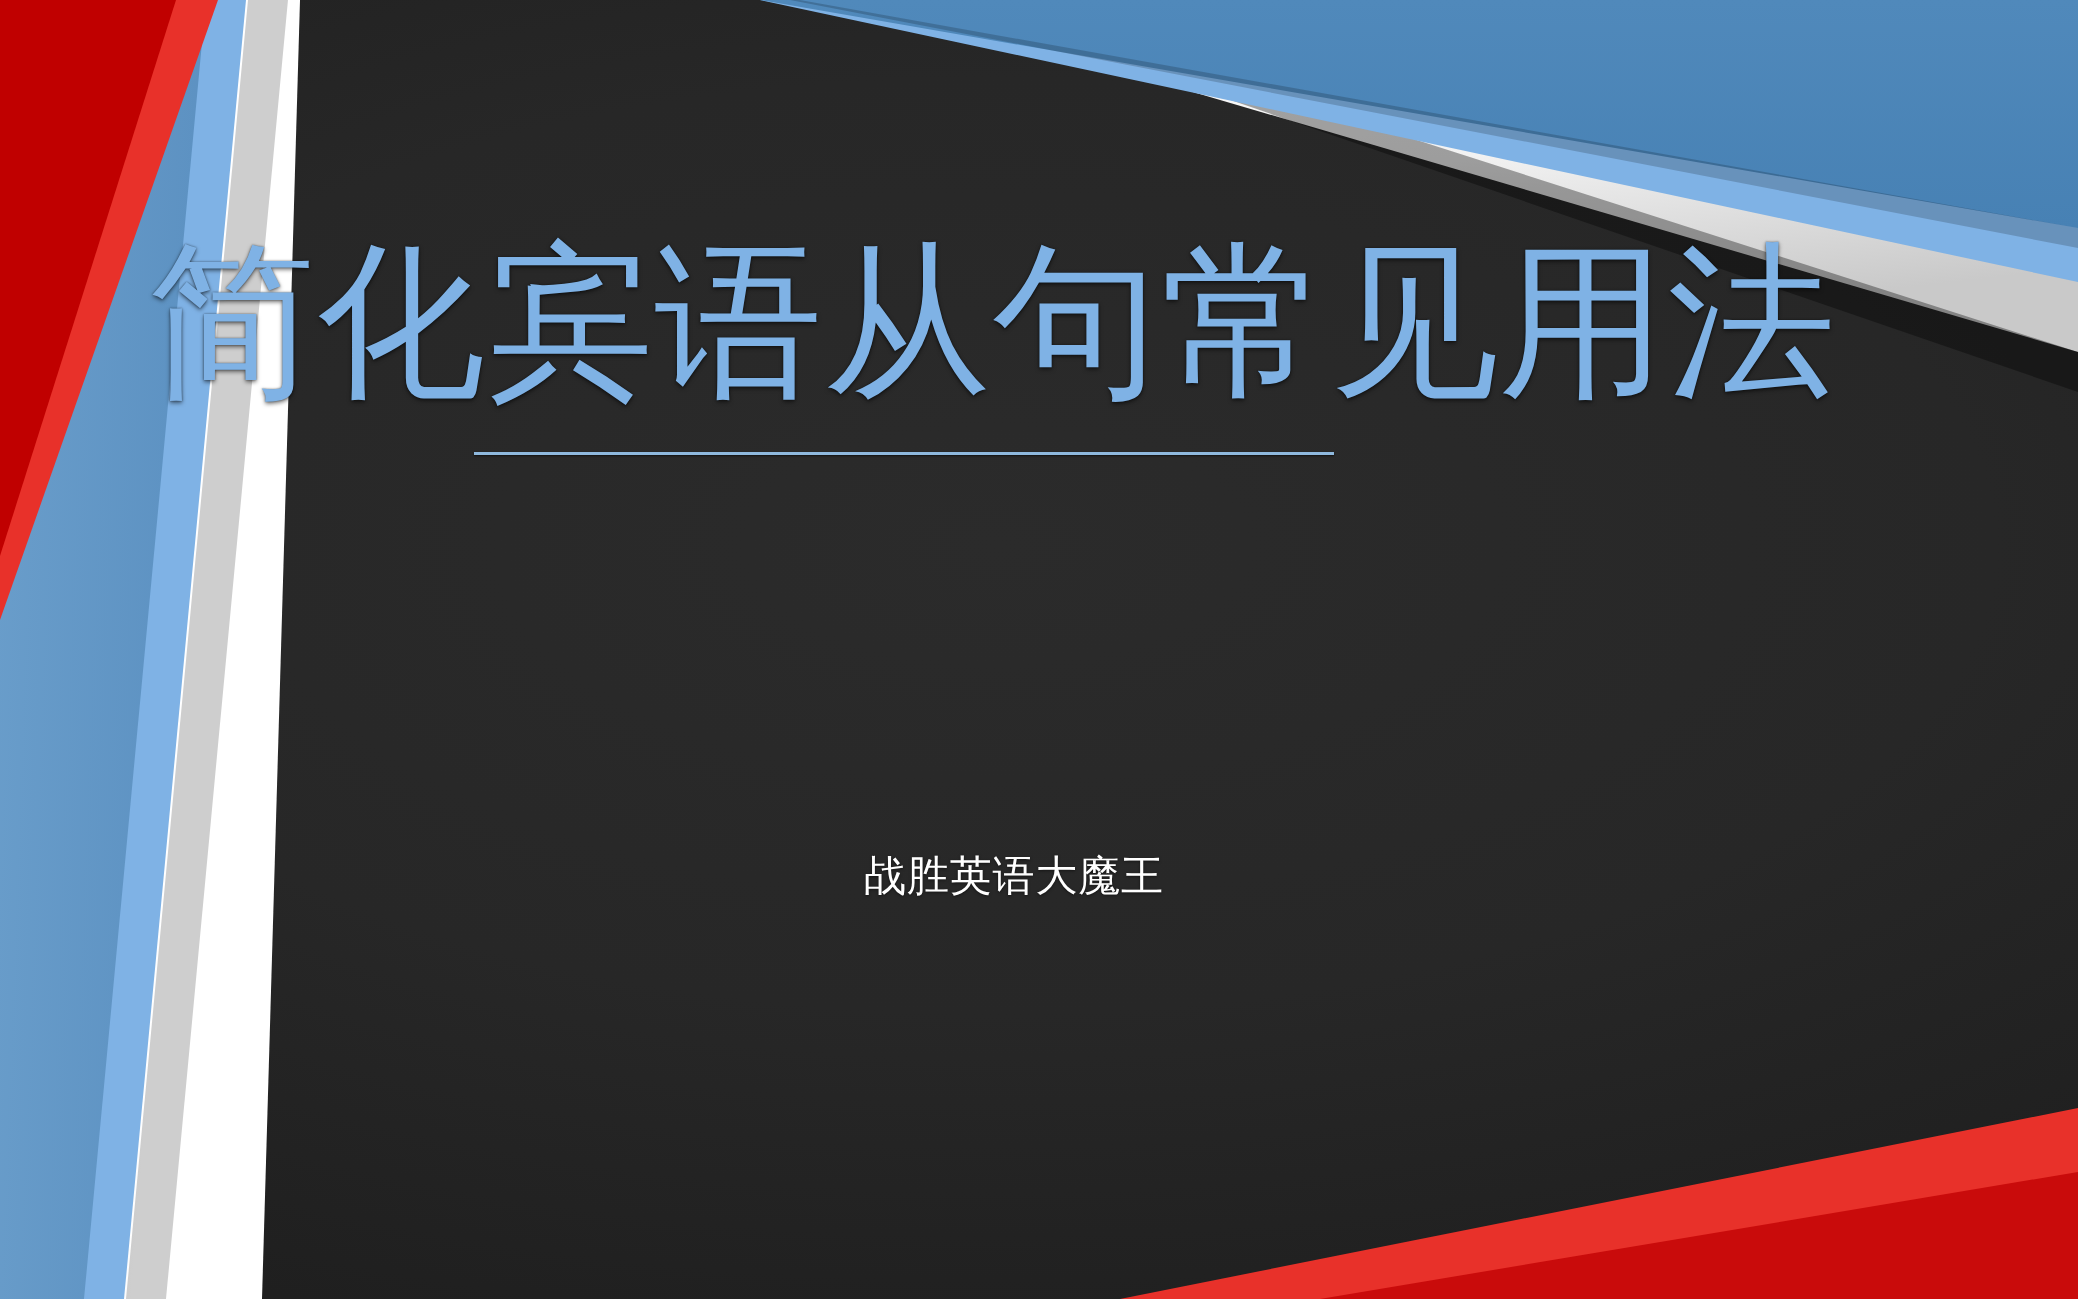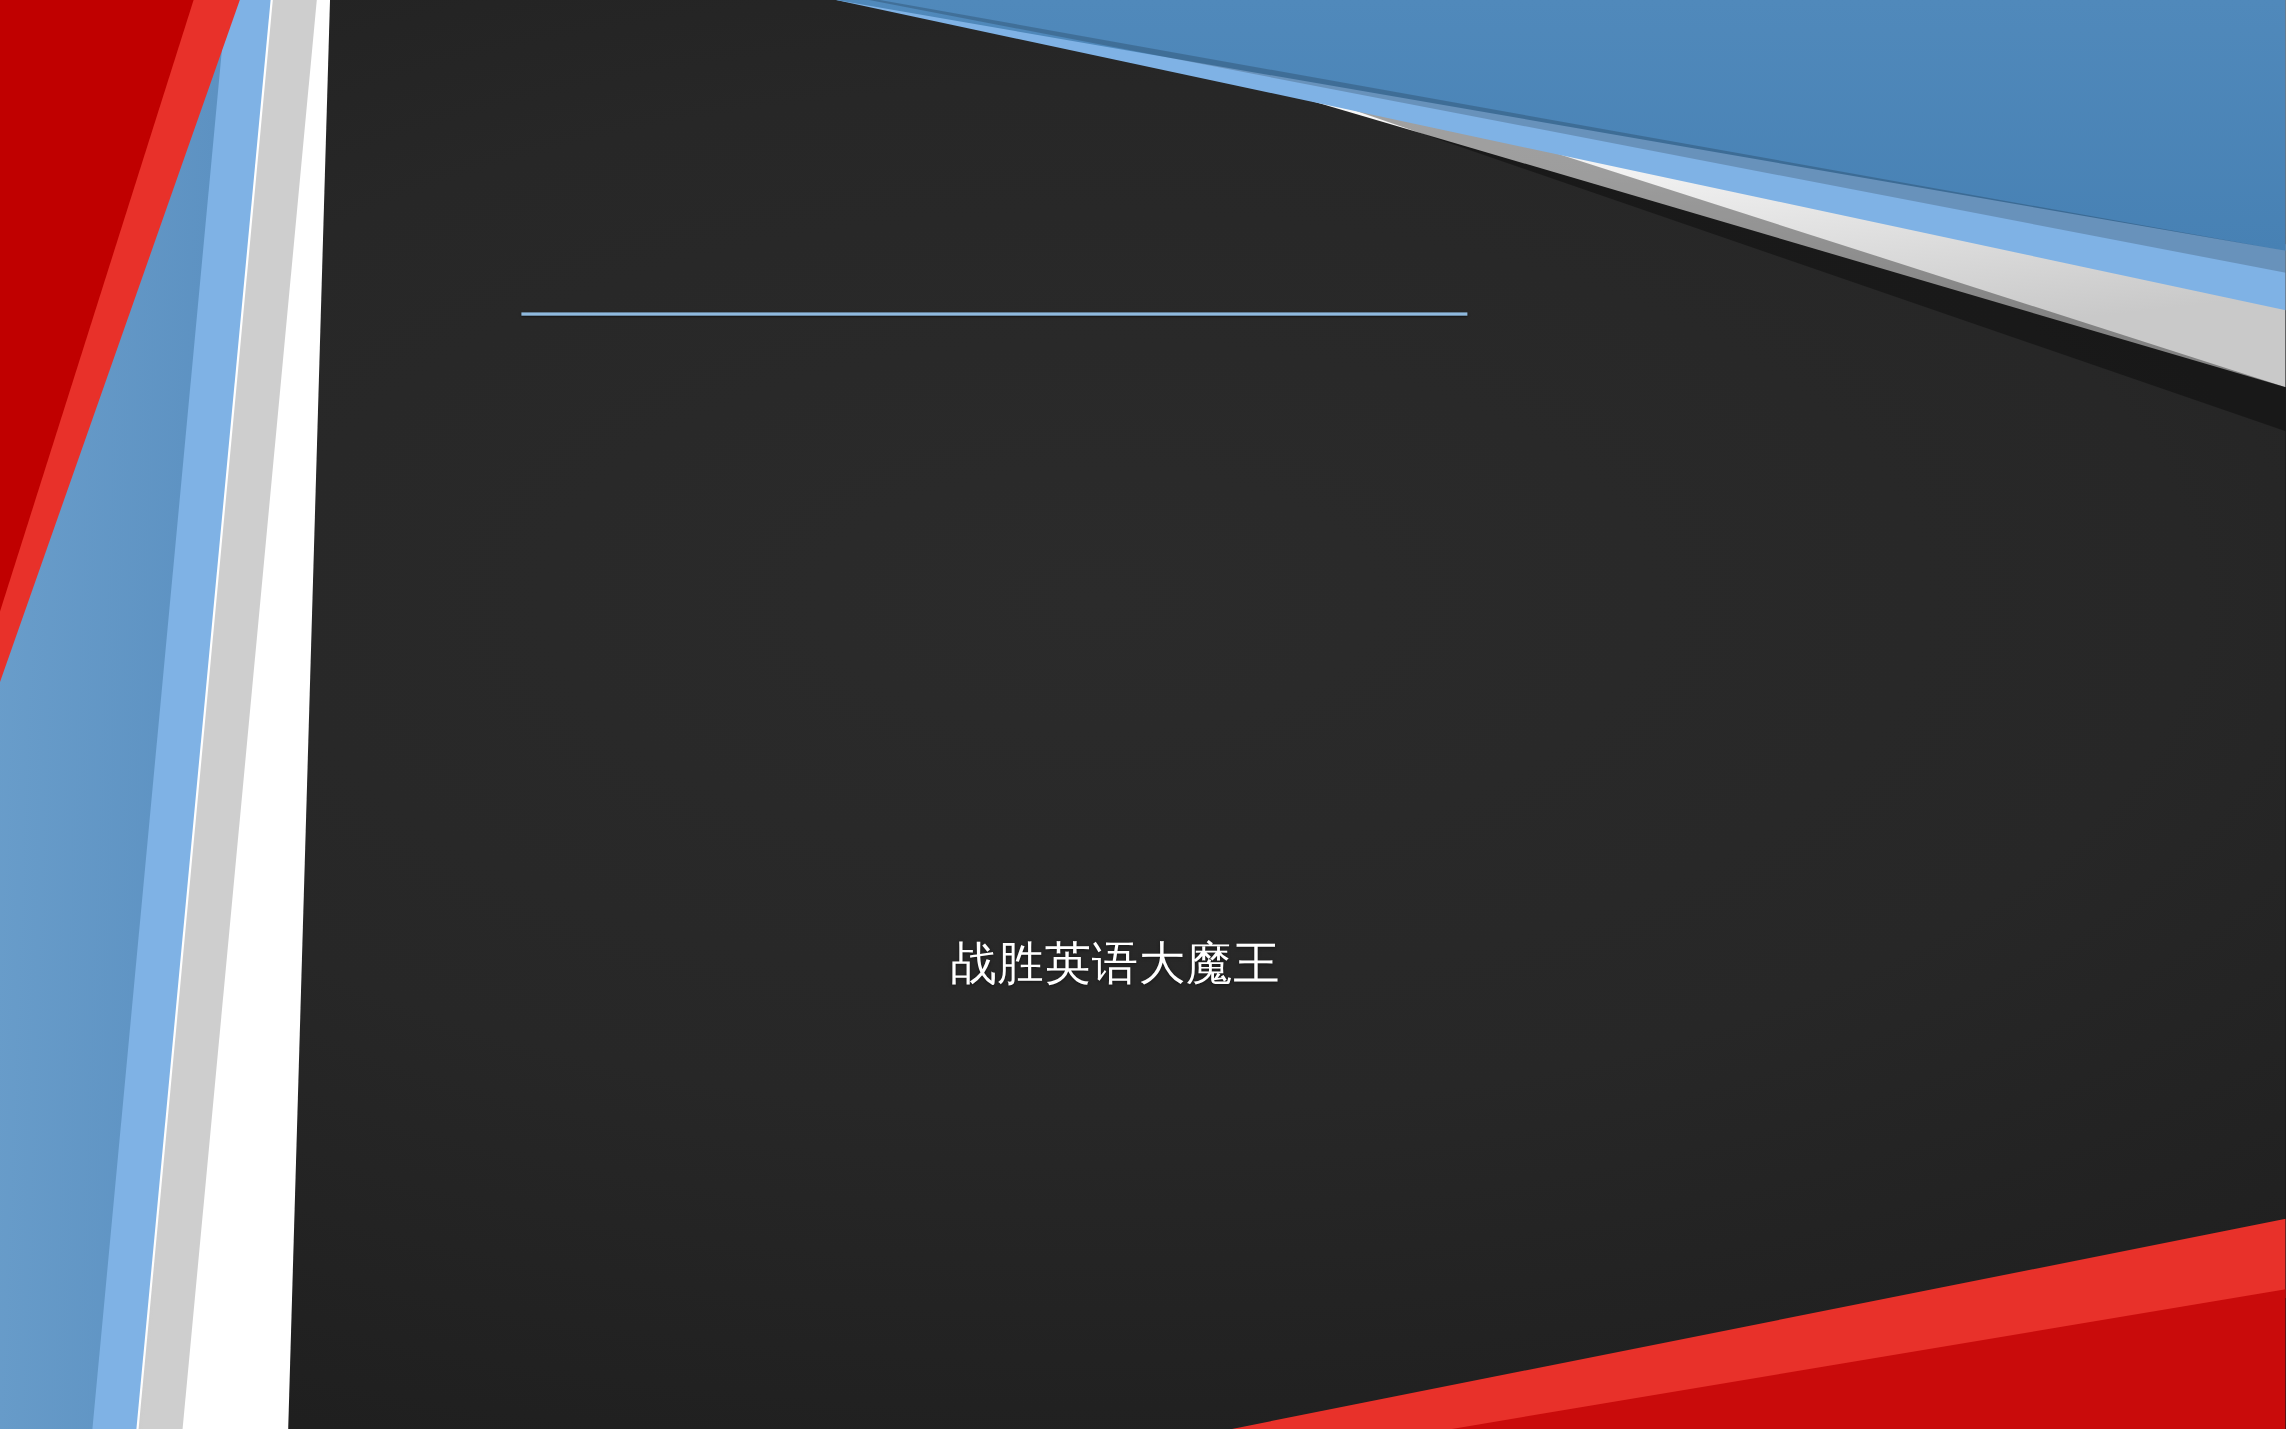--- a/index.html
+++ b/index.html
@@ -164,20 +164,21 @@
         <polygon points="2078,1172 2078,1299 1320,1299" fill="#C90B0B"></polygon>
       </g>
 
       <g>
         <polygon points="262,1299 300,1299 290,1240" fill="#ffffff" opacity="0.0"></polygon>
       </g>
     </svg>
   </div>
 
   <div class="title-block">
+    <h1 class="slide-title">简化宾语从句常见用法</h1>
     <div class="title-rule"></div>
   </div>
 
   <div class="subtitle-block">
     <div class="subtitle-line">战胜英语大魔王</div>
   </div>
 
 </div>
 
 </body></html>

